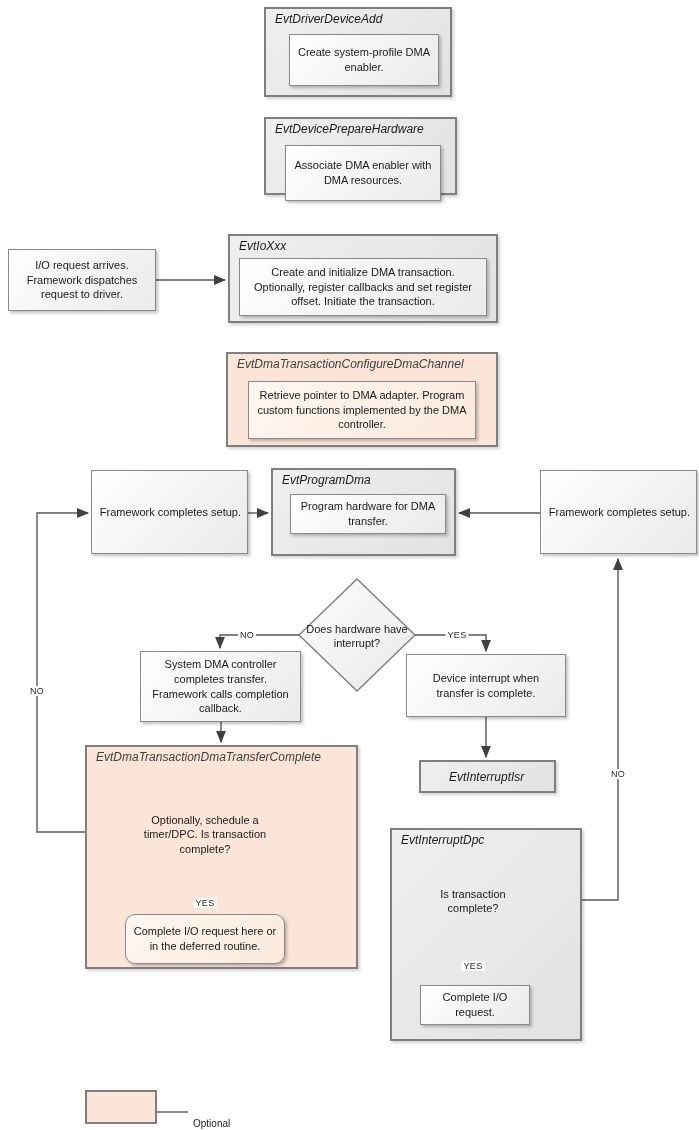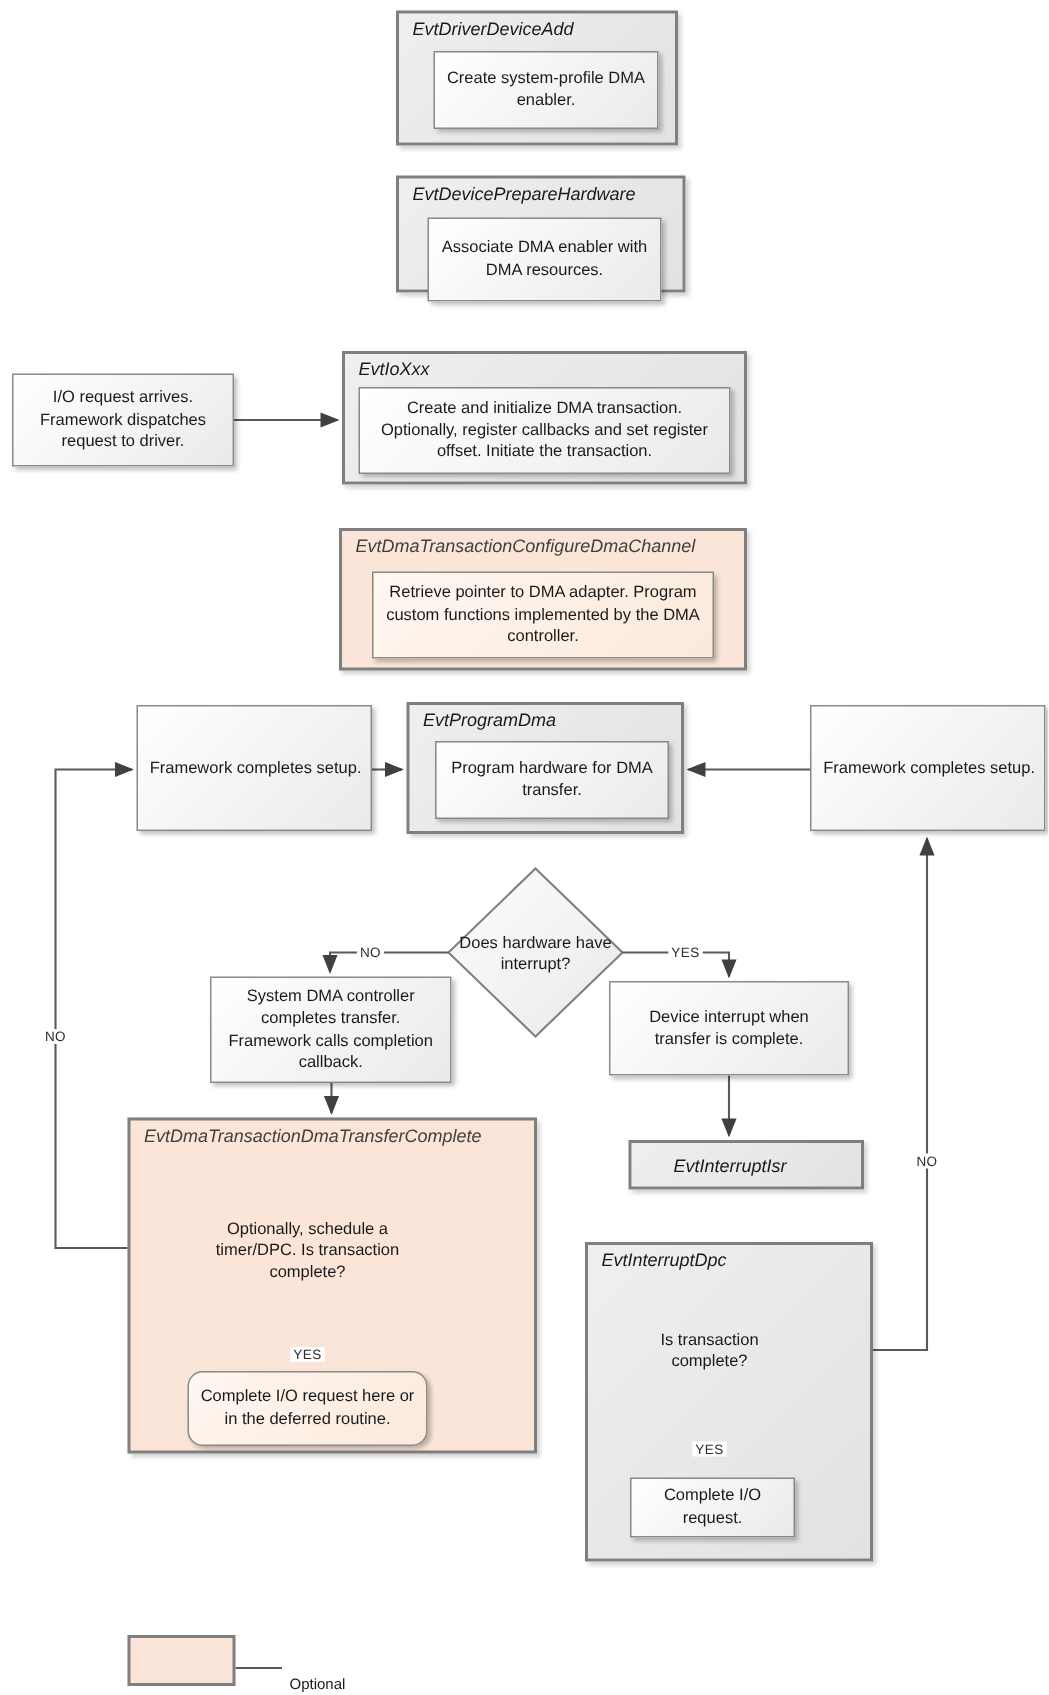--- a/index.html
+++ b/index.html
@@ -117,40 +117,40 @@
       <span>Retrieve pointer to DMA adapter. Program custom functions implemented by the DMA controller.</span>
     </div>
   </div>
 
   <div class="node-box" style="left:91px;top:470px;width:157px;height:84px;">
     <span>Framework completes setup.</span>
   </div>
 
   <div class="container" style="left:271px;top:468px;width:185px;height:88px;">
     <div class="container-title">EvtProgramDma</div>
-    <div class="inner-box" style="left:17px;top:24px;width:156px;height:52px;">
+    <div class="inner-box" style="left:17px;top:24px;width:156px;height:40px;">
       <span>Program hardware for DMA transfer.</span>
     </div>
   </div>
 
   <div class="node-box" style="left:540px;top:470px;width:157px;height:84px;">
     <span>Framework completes setup.</span>
   </div>
 
   <div class="diamond-label" style="left:357px;top:636px;width:120px;">Does hardware have interrupt?</div>
 
   <div class="node-box" style="left:140px;top:651px;width:161px;height:71px;">
     <span>System DMA controller completes transfer. Framework calls completion callback.</span>
   </div>
 
   <div class="node-box" style="left:406px;top:654px;width:160px;height:63px;">
     <span>Device interrupt when transfer is complete.</span>
   </div>
 
-  <div class="small-container" style="left:419px;top:760px;width:157px;height:33px;padding-left:28px;">
+  <div class="small-container" style="left:419px;top:760px;width:137px;height:33px;padding-left:28px;">
     <span>EvtInterruptIsr</span>
   </div>
 
   <div class="container optional" style="left:85px;top:745px;width:273px;height:224px;">
     <div class="container-title">EvtDmaTransactionDmaTransferComplete</div>
     <div class="inner-box" style="left:38px;top:167px;width:160px;height:50px;border-radius:10px;">
       <span>Complete I/O request here or in the deferred routine.</span>
     </div>
   </div>
 

